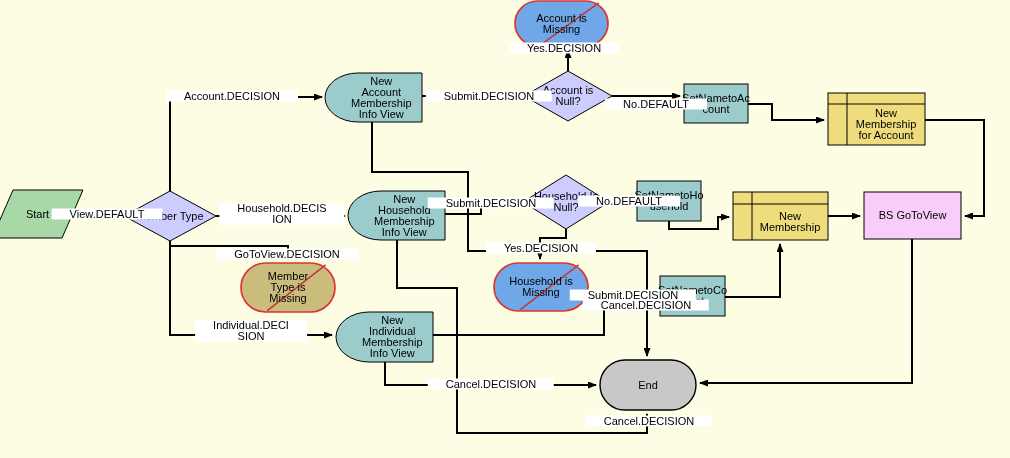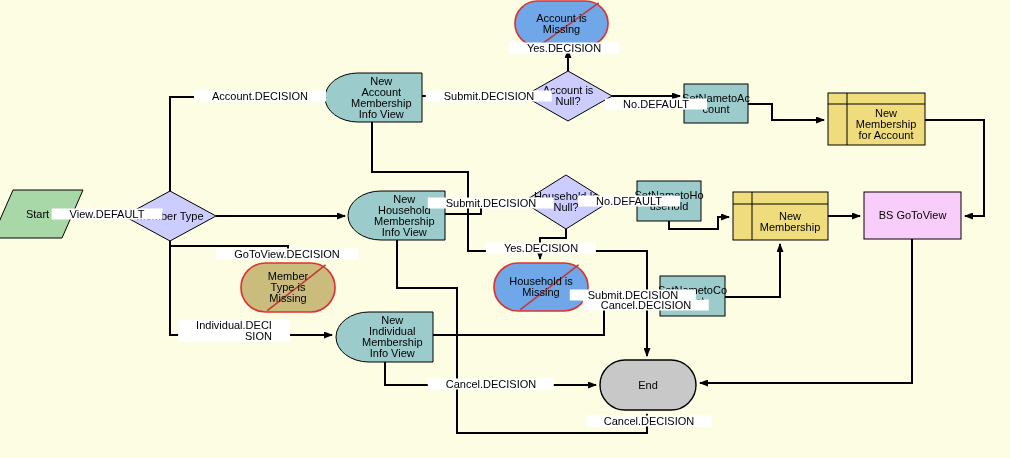--- a/index.html
+++ b/index.html
@@ -168,28 +168,30 @@
         <g>
           <rect x="660" y="276" width="65" height="40" fill="#9BCBCB" stroke="#000" stroke-width="1"></rect>
           <text text-anchor="middle"><tspan x="692.5" y="294">SetNametoCo</tspan><tspan x="692.5" y="305">ntact</tspan></text>
         </g>
         <g>
           <rect x="600" y="360" width="96" height="50" rx="25" ry="25" fill="#C8C8C8" stroke="#000" stroke-width="1.4"></rect>
           <text text-anchor="middle"><tspan x="648" y="388.5">End</tspan></text>
         </g>
       </g>
   </svg>
-<span class="edge-label" style="left: 260px; top: 96px;">Account.DECISION</span>
+<span class="edge-label" style="left: 232px; top: 96px;">Account.DECISION</span>
     <span class="edge-label" style="left: 489px; top: 96px;">Submit.DECISION</span>
     <span class="edge-label" style="left: 564px; top: 48px;">Yes.DECISION</span>
     <span class="edge-label" style="left: 656px; top: 104px;">No.DEFAULT</span>
     <span class="edge-label" style="left: 107px; top: 214px;">View.DEFAULT</span>
+    <span class="edge-label" style="left: 282px; top: 214px;">Household.DECIS
+ION</span>
     <span class="edge-label" style="left: 491px; top: 203px;">Submit.DECISION</span>
     <span class="edge-label" style="left: 629px; top: 201px;">No.DEFAULT</span>
     <span class="edge-label" style="left: 541px; top: 248px;">Yes.DECISION</span>
     <span class="edge-label" style="left: 287px; top: 254px;">GoToView.DECISION</span>
-    <span class="edge-label" style="left: 234px; top: 331px; text-align: right;">Individual.DECI
+    <span class="edge-label" style="left: 251px; top: 331px;">Individual.DECI
 SION</span>
     <span class="edge-label" style="left: 633px; top: 295px;">Submit.DECISION</span>
     <span class="edge-label" style="left: 646px; top: 305px;">Cancel.DECISION</span>
     <span class="edge-label" style="left: 491px; top: 384px;">Cancel.DECISION</span>
     <span class="edge-label" style="left: 649px; top: 421px;">Cancel.DECISION</span>
   </div>
 
 </body></html>

